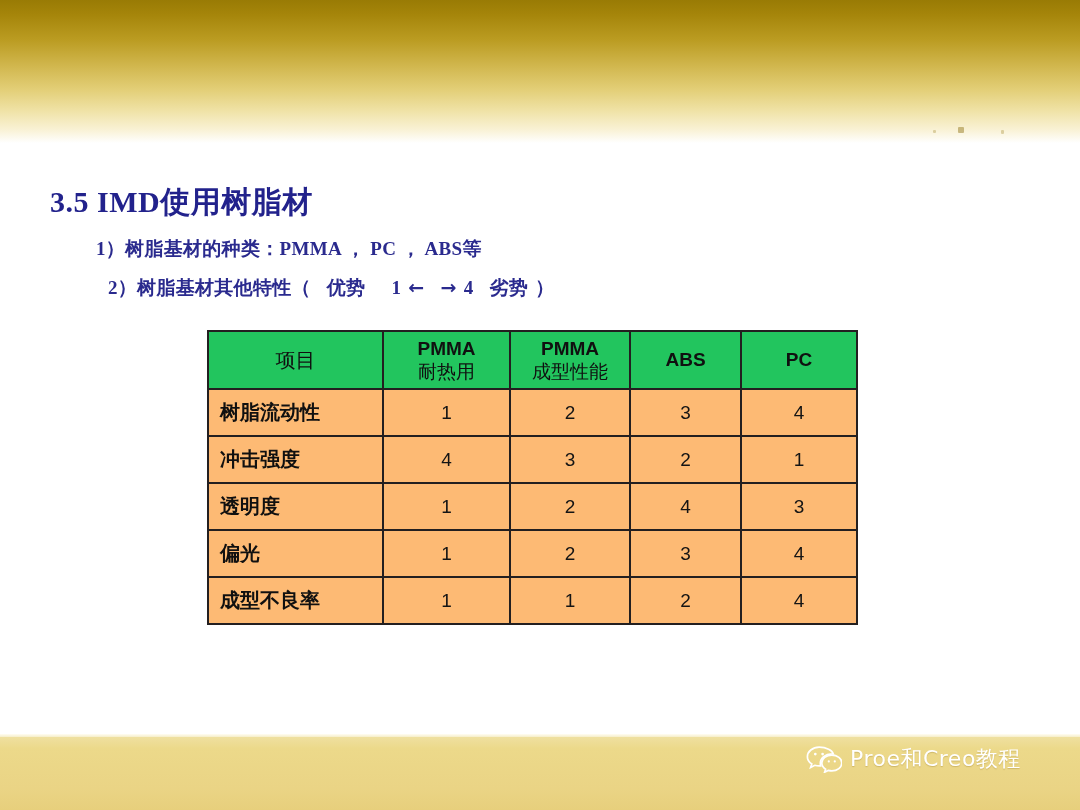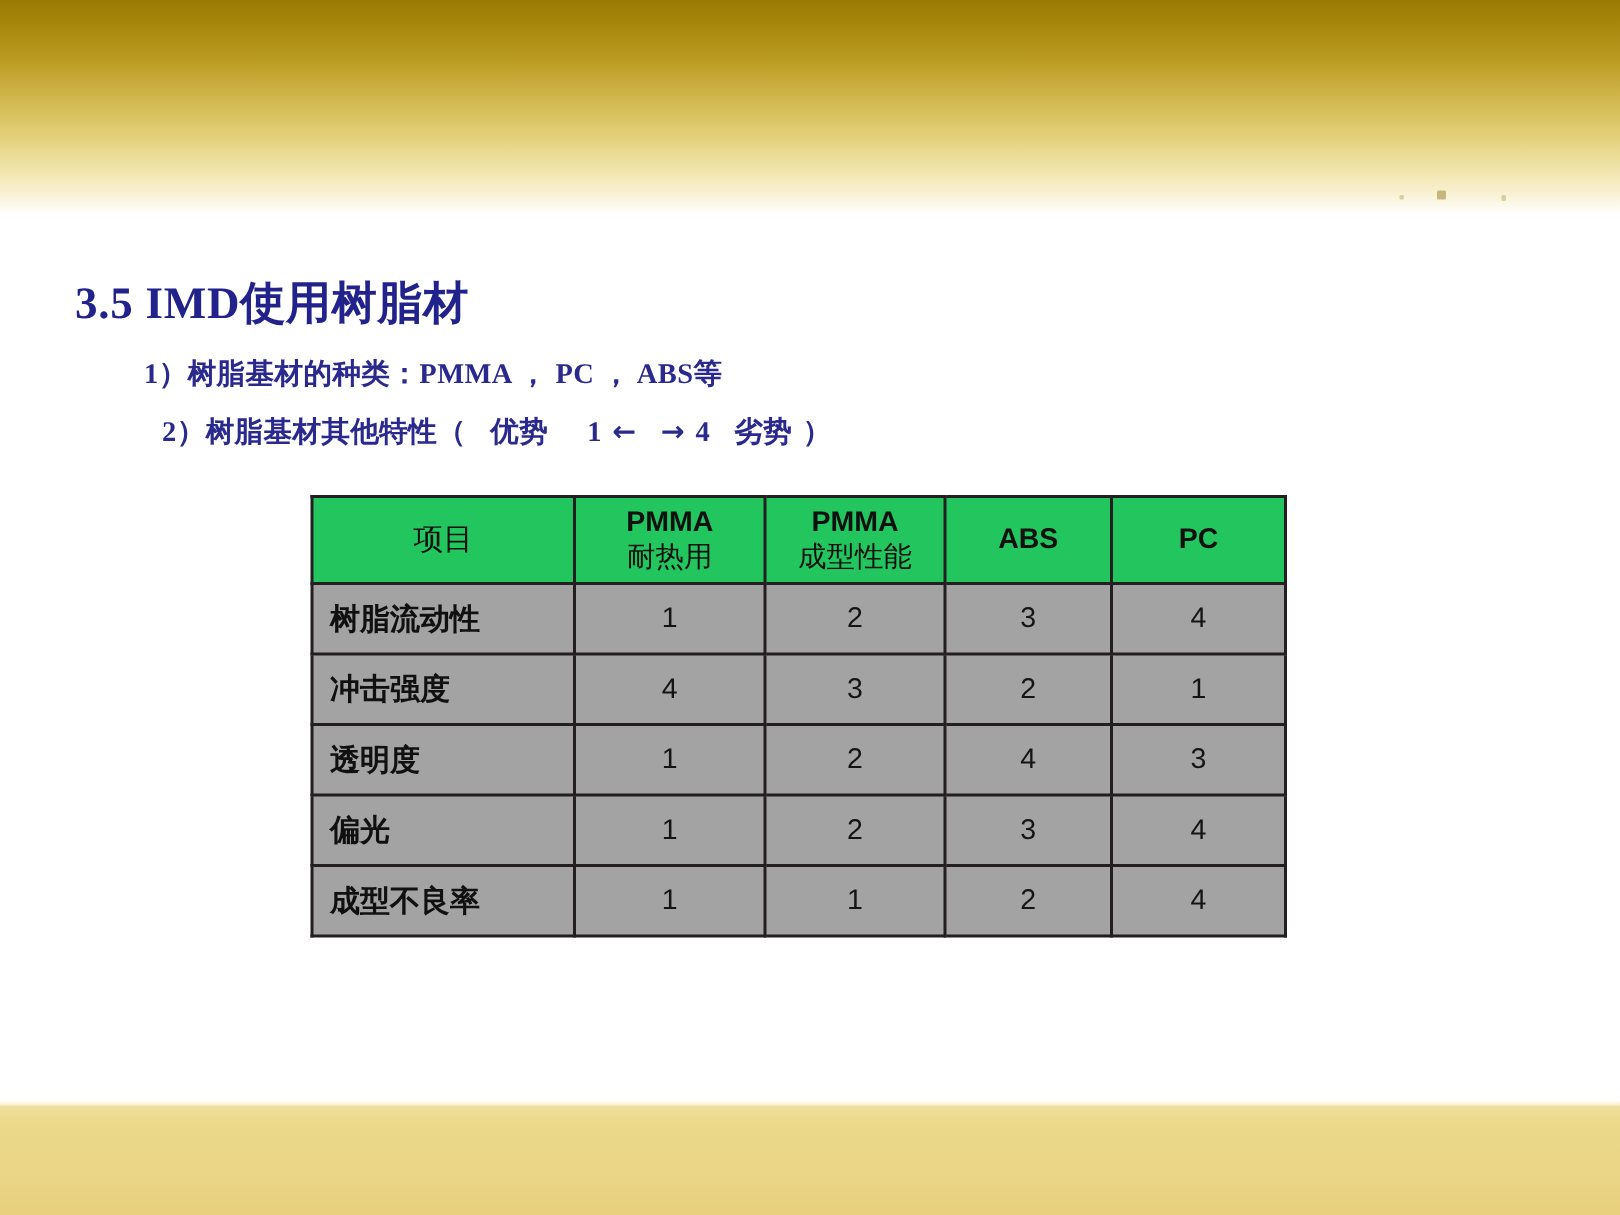--- a/index.html
+++ b/index.html
@@ -121,21 +121,21 @@
     font-size: 20px;
   }
   table.matrix thead th .sub {
     display: block;
     font-family: "Liberation Serif", serif;
     font-weight: normal;
     font-size: 19px;
     margin-top: 1px;
   }
   table.matrix tbody td {
-    background: #a3a3a3;
+    background: #fdba74;
     height: 45px;
     font-size: 19px;
     color: #141414;
     font-family: "Liberation Sans", sans-serif;
     font-weight: normal;
   }
   table.matrix tbody td.rowlabel {
     text-align: left;
     padding-left: 11px;
     font-family: "Liberation Serif", serif;
@@ -252,14 +252,27 @@
           <td class="rowlabel">成型不良率</td>
           <td>1</td>
           <td>1</td>
           <td>2</td>
           <td>4</td>
         </tr>
       </tbody>
     </table>
   </div>
 
+  <div class="watermark">
+    <span>
+      <svg class="wechat-icon" width="36" height="28" viewBox="0 0 36 28" aria-hidden="true">
+        <path d="M13.2 2.2C6.6 2.2 1.4 6.5 1.4 11.7c0 2.9 1.7 5.5 4.4 7.2l-1.2 3.6 4.2-2.2c1.4.4 2.9.6 4.4.6.5 0 1 0 1.5-.1-.3-.8-.4-1.7-.4-2.6 0-5.2 5.1-9.4 11.5-9.4.5 0 1 0 1.5.1C26.3 5.3 20.4 2.2 13.2 2.2z" fill="none" stroke="#ffffff" stroke-width="1.7"></path>
+        <circle cx="9.3" cy="9.1" r="1.35" fill="#ffffff"></circle>
+        <circle cx="16.6" cy="9.1" r="1.35" fill="#ffffff"></circle>
+        <path d="M25.8 10.1c-5.5 0-10 3.6-10 8 0 2.5 1.5 4.7 3.8 6.1l-1 3 3.6-1.8c1.2.3 2.4.5 3.6.5 5.5 0 10-3.6 10-8s-4.5-7.8-10-7.8z" fill="none" stroke="#ffffff" stroke-width="1.7"></path>
+        <circle cx="22.8" cy="16.4" r="1.1" fill="#ffffff"></circle>
+        <circle cx="28.8" cy="16.4" r="1.1" fill="#ffffff"></circle>
+      </svg>
+    </span>
+    <span>Proe和Creo教程</span>
+  </div>
 
 </div>
 
 </body></html>

